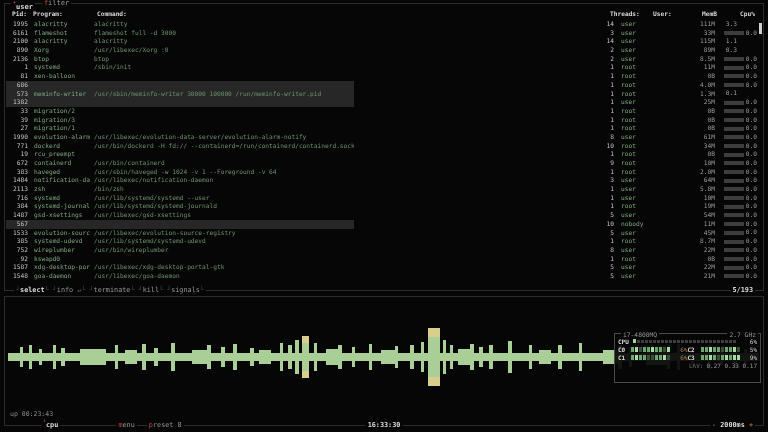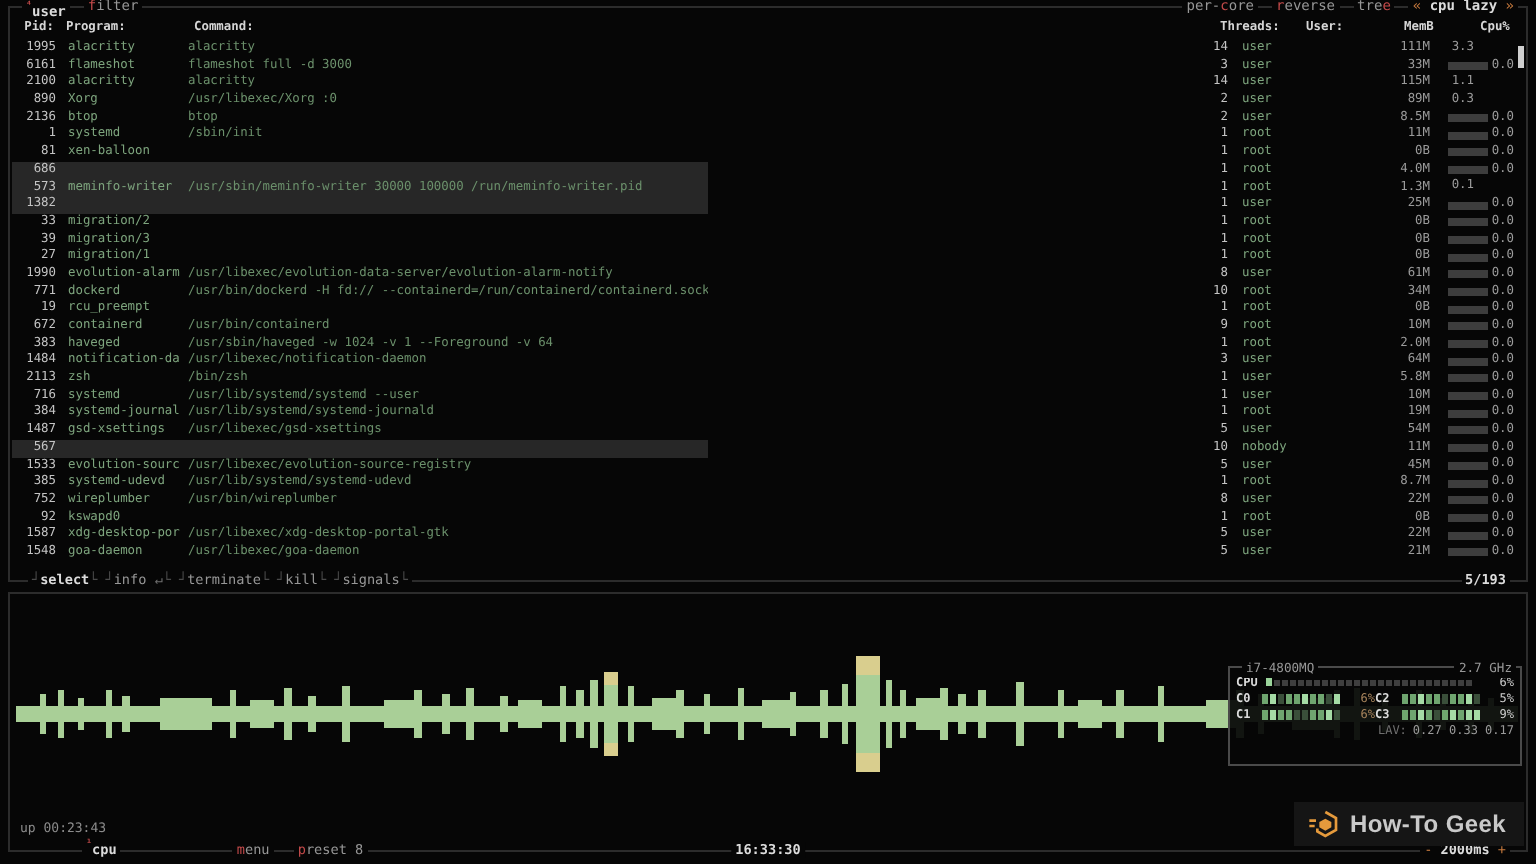--- a/index.html
+++ b/index.html
@@ -65,26 +65,20 @@
 
 <div class="app">
 
   <div class="box proc-box">
 
     <div class="ontop" style="left:6px;">
       <span class="tag bold"><span class="sup">⁴</span><span>user</span></span>
       <span class="tag dim"><span class="key">f</span><span>ilter</span></span>
     </div>
 
-    <div class="ontop" style="right:4px;">
-      <span class="tag dim"><span>per-</span><span class="key">c</span><span>ore</span></span>
-      <span class="tag dim"><span class="key">r</span><span>everse</span></span>
-      <span class="tag dim"><span>tre</span><span class="key">e</span><span></span></span>
-      <span class="tag"><span class="arrow">«</span> <span class="bold">cpu lazy</span> <span class="arrow">»</span></span>
-    </div>
 
     <div class="hdr">
       <span style="left:0;width:22px;text-align:right;">Pid:</span>
       <span style="left:28px;">Program:</span>
       <span style="left:92px;">Command:</span>
       <span style="left:605px;">Threads:</span>
       <span style="left:648px;">User:</span>
       <span style="left:697px;">MemB</span>
       <span style="left:735px;">Cpu%</span>
     </div>
@@ -718,24 +712,14 @@
       <span class="tag dim" style="margin-left:6px;"><span class="key">p</span><span>reset 8</span></span>
     </div>
     <div class="onbot" style="left:50%;transform:translateX(-50%);">
       <span class="tag bold">16:33:30</span>
     </div>
     <div class="onbot" style="right:8px;">
       <span class="tag"><span class="arrow">-</span> <span class="bold">2000ms</span> <span class="arrow">+</span></span>
     </div>
   </div>
 
-  <div class="wm">
-    <svg width="16" height="16" viewBox="0 0 24 24">
-      <g fill="none" stroke="#e59a3c" stroke-width="2">
-        <path d="M1 9.5h5M1 13.5h4"></path>
-        <path d="M13 3l8 4.5v9L13 21l-6-3.4v-2.2"></path>
-      </g>
-      <path d="M13 8l4.5 2.5v4L13 17l-4.5-2.5v-4z" fill="#e59a3c"></path>
-    </svg>
-    <span class="wm-text">How-To Geek</span>
-  </div>
 
 </div>
 
 </body></html>

